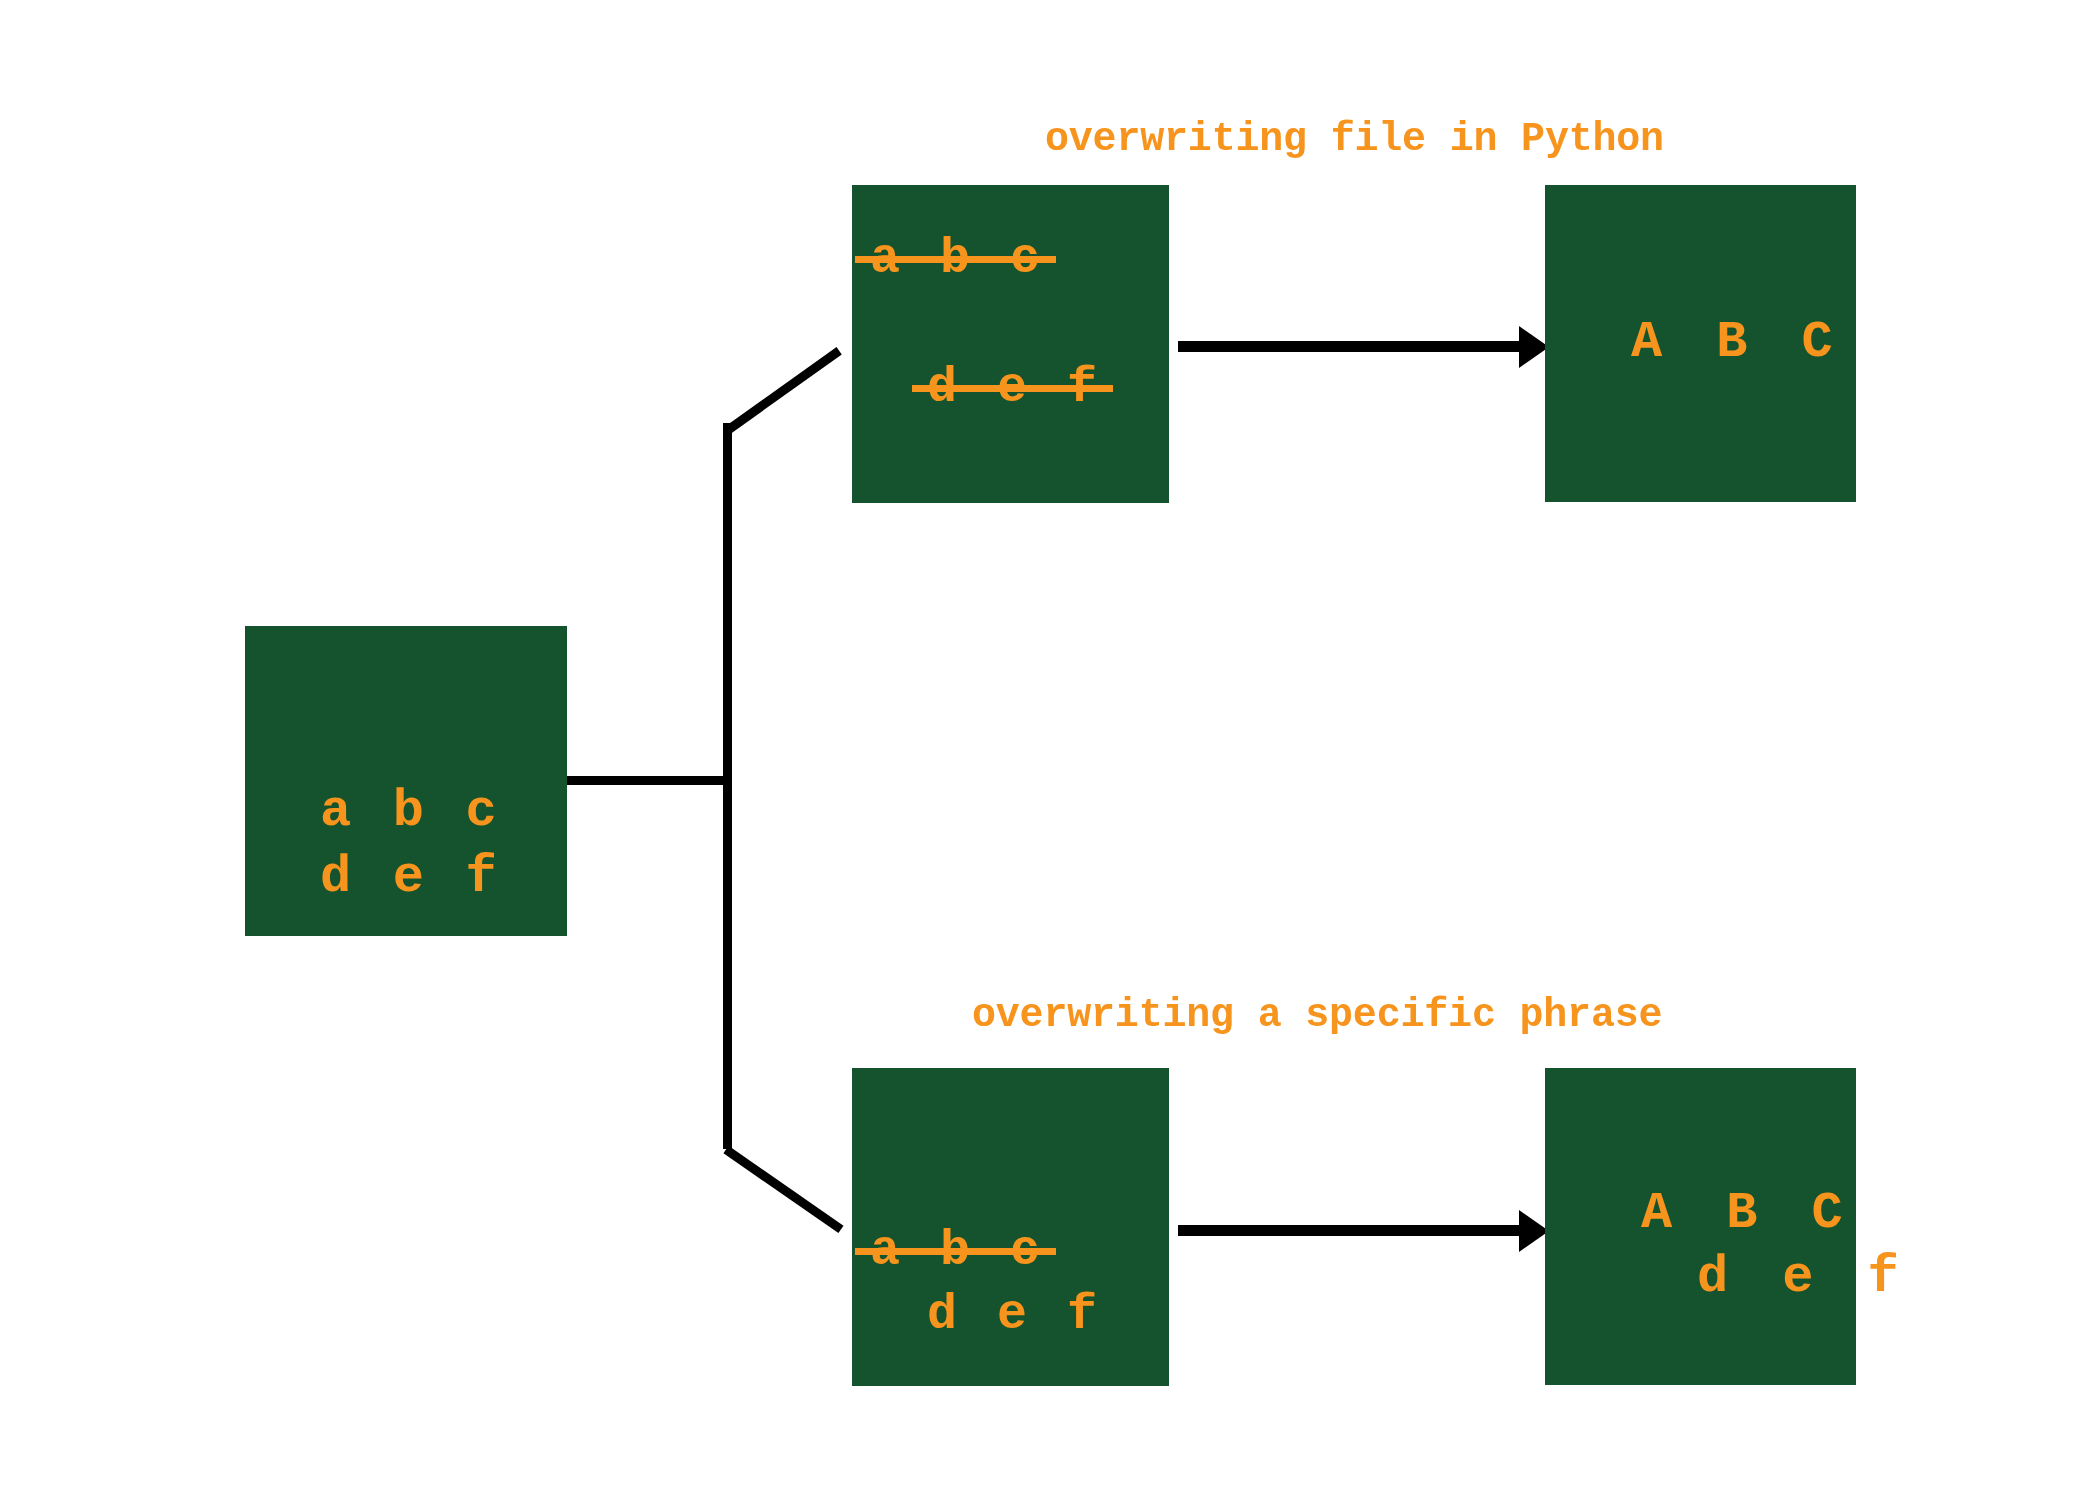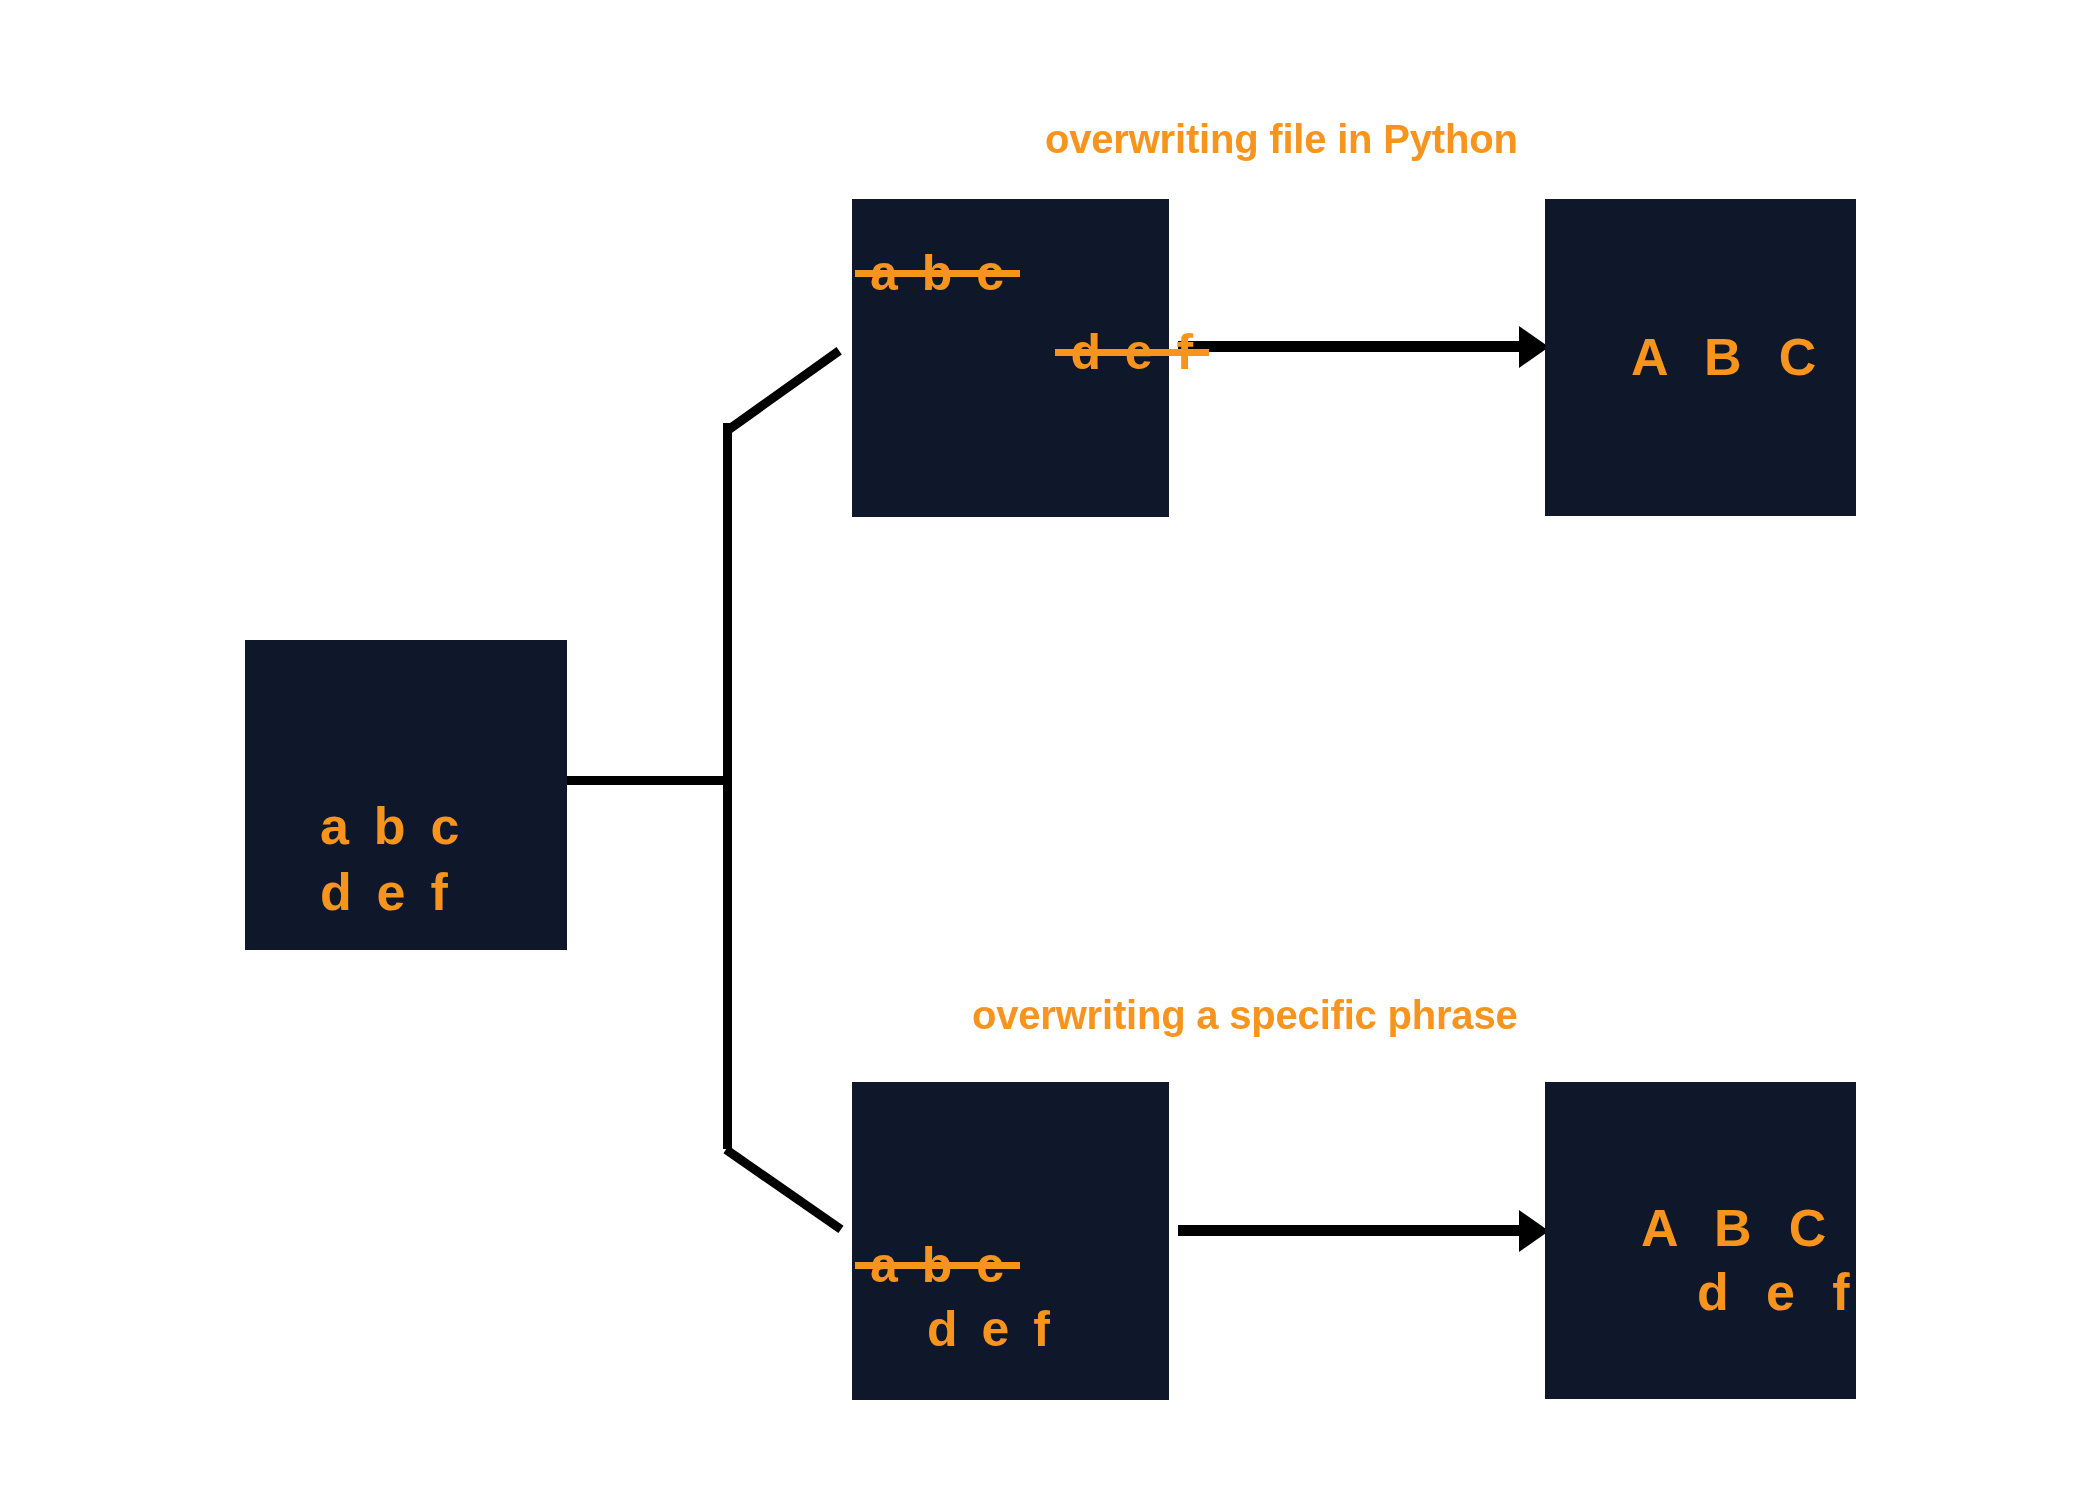--- a/index.html
+++ b/index.html
@@ -7,29 +7,28 @@
     margin: 0;
     padding: 0;
     background: #ffffff;
   }
   #canvas {
     position: relative;
     width: 2100px;
     height: 1500px;
     background: #ffffff;
     overflow: hidden;
-    font-family: Liberation Sans, sans-serif;
+    font-family: Liberation Mono, monospace;
   }
 
   
   .node {
     position: absolute;
-    background: #0f172a;
+    background: #14532d;
     box-sizing: border-box;
-    margin-top: 14px;
   }
   .node-text {
     position: absolute;
     color: #f7941d;
     font-weight: bold;
     white-space: nowrap;
     letter-spacing: 0.10em;
     line-height: 1;
   }
   .strike {

